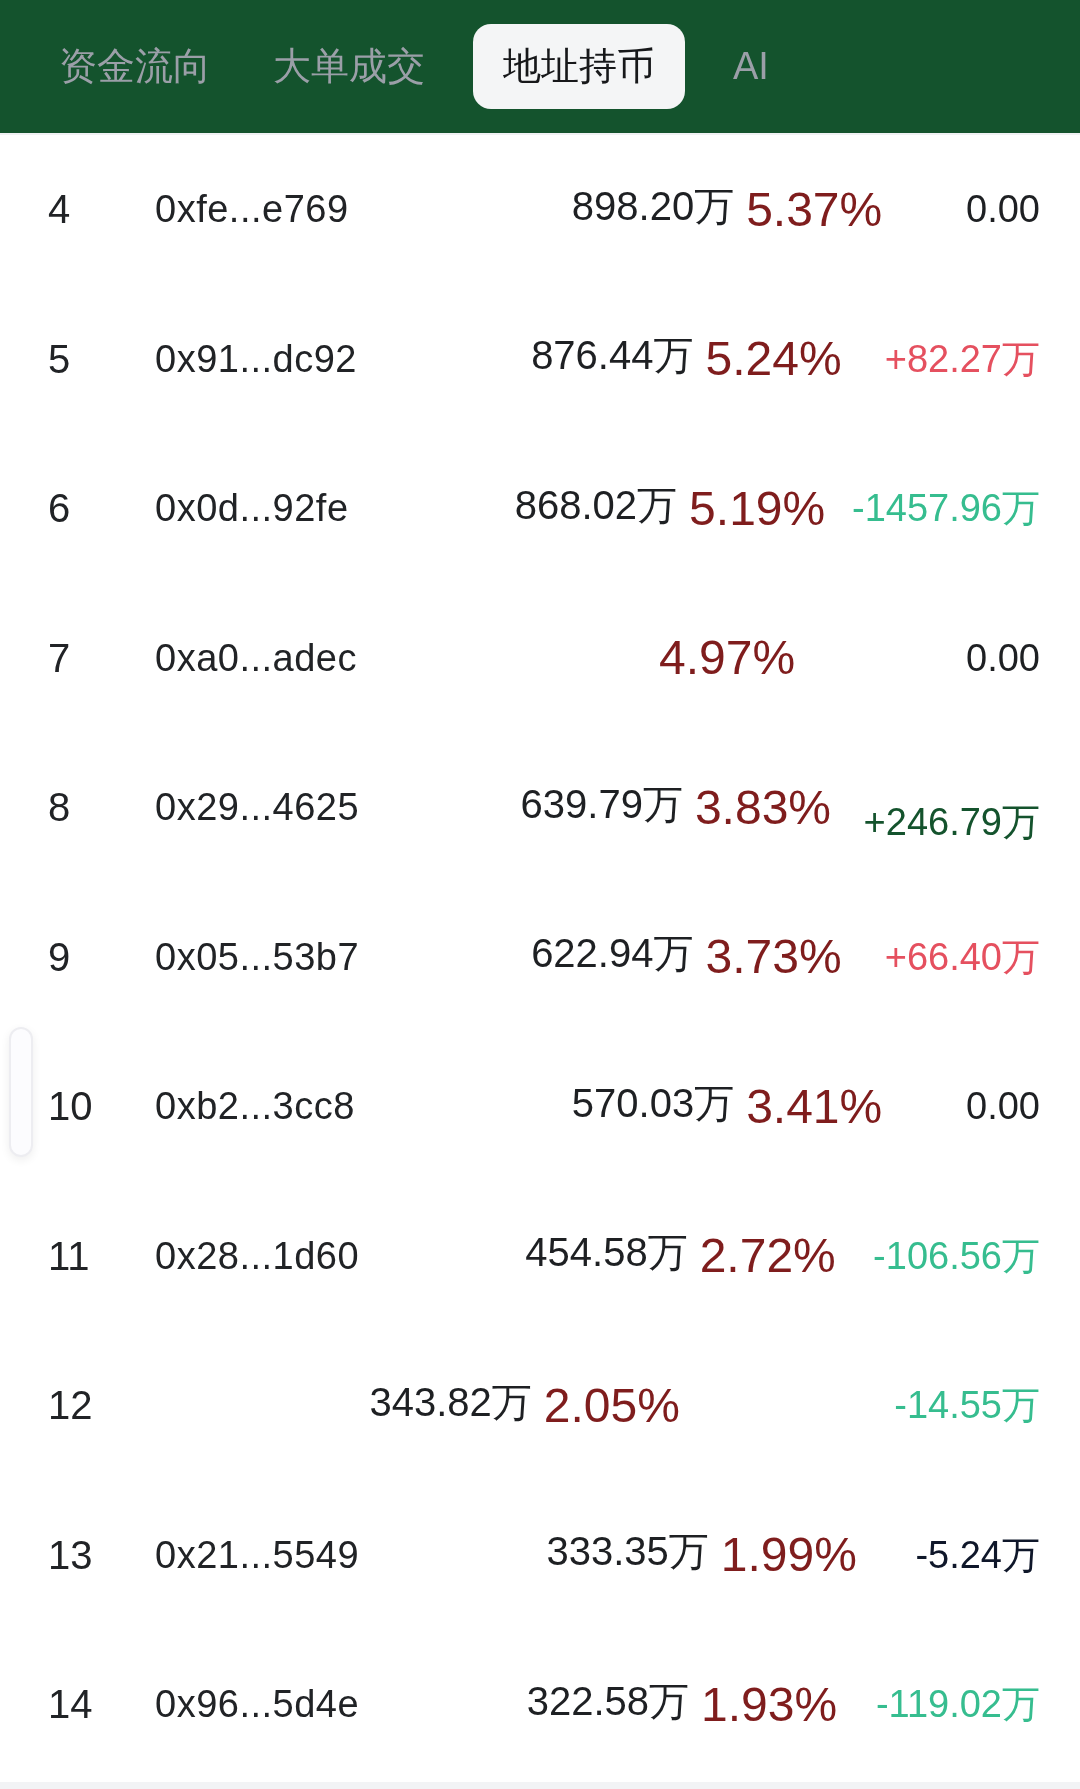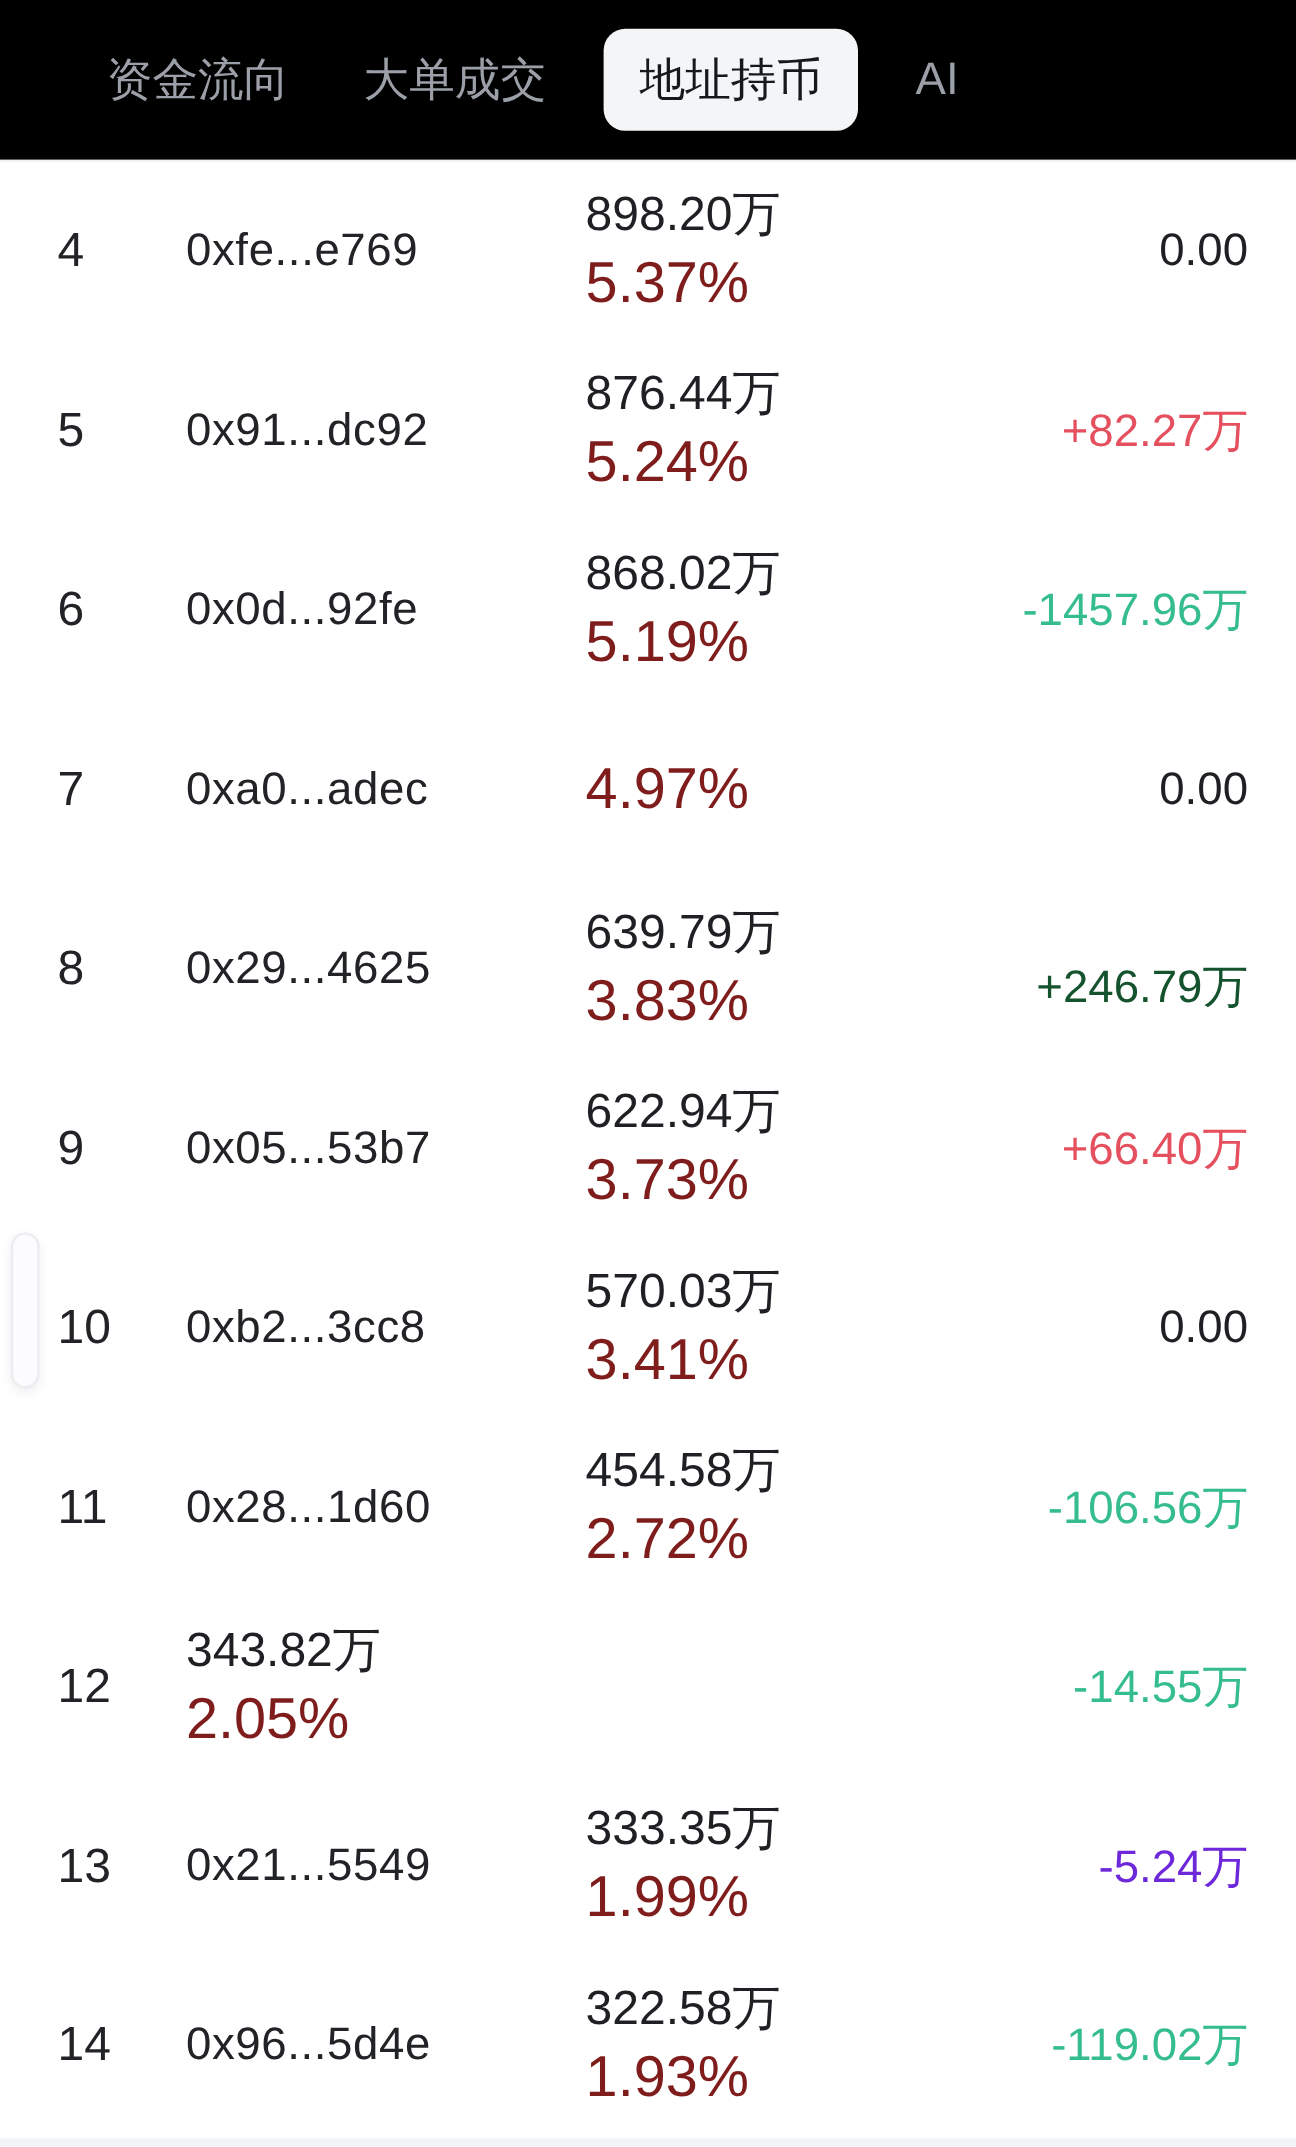--- a/index.html
+++ b/index.html
@@ -7,23 +7,23 @@
     position:relative;
     width:1080px;height:1789px;
     background:#ffffff;
     font-family:"Liberation Sans","DejaVu Sans",sans-serif;
     overflow:hidden;
   }
   
   .tabbar{
     height:133px;
     display:flex;align-items:center;
-    padding-left:89px;
+    padding-left:59px;
     border-bottom:2px solid #f0f1f3;
-    background:#000000;
+    background:#14532d;
   }
   .tab{
     font-size:38px;
     color:#9b9fa8;
     margin-right:62px;
     white-space:nowrap;
     cursor:pointer;
   }
   .tab.active{
     color:#17181a;
@@ -49,21 +49,21 @@
     flex-shrink:0;
   }
   .addr{
     width:333px;
     font-size:38px;
     color:#212326;
     flex-shrink:0;
     letter-spacing:0.5px;
   }
   .holding{
-    display:flex;flex-direction:column;
+    display:flex;flex-direction:row;
     justify-content:center;
     gap:12px;
     flex:1 1 auto;
   }
   .val{
     font-size:40px;
     font-weight:500;
     color:#1e2023;
     line-height:1.05;
   }
@@ -197,21 +197,21 @@
     <span class="change" style="color: rgb(54, 189, 143);">-14.55万</span>
   </div>
 
   <div class="row">
     <span class="rank">13</span>
     <span class="addr">0x21...5549</span>
     <div class="holding">
       <span class="val">333.35万</span>
       <span class="pct">1.99%</span>
     </div>
-    <span class="change" style="color: #6d28d9;">-5.24万</span>
+    <span class="change" style="color: #0f172a;">-5.24万</span>
   </div>
 
   <div class="row">
     <span class="rank">14</span>
     <span class="addr">0x96...5d4e</span>
     <div class="holding">
       <span class="val">322.58万</span>
       <span class="pct">1.93%</span>
     </div>
     <span class="change" style="color: rgb(54, 189, 143); text-align: right;">-119.02万</span>

